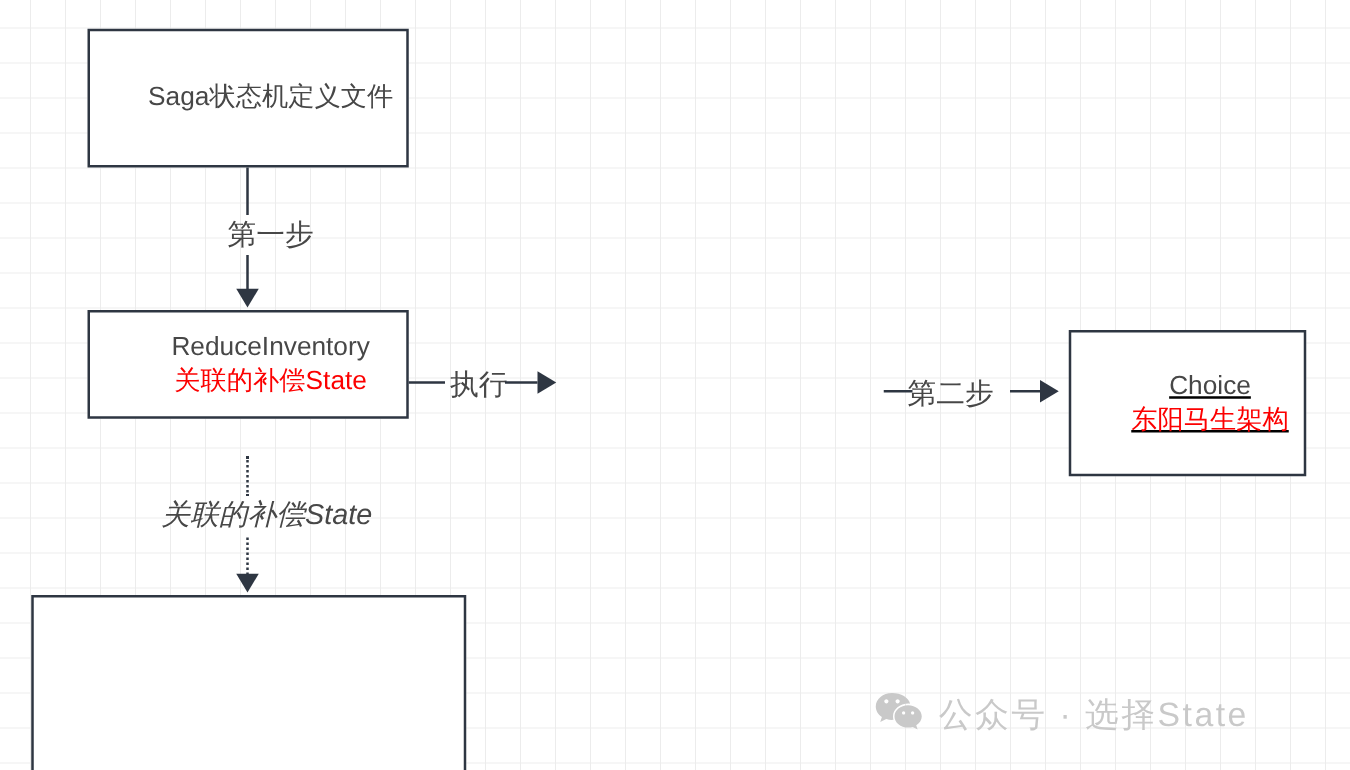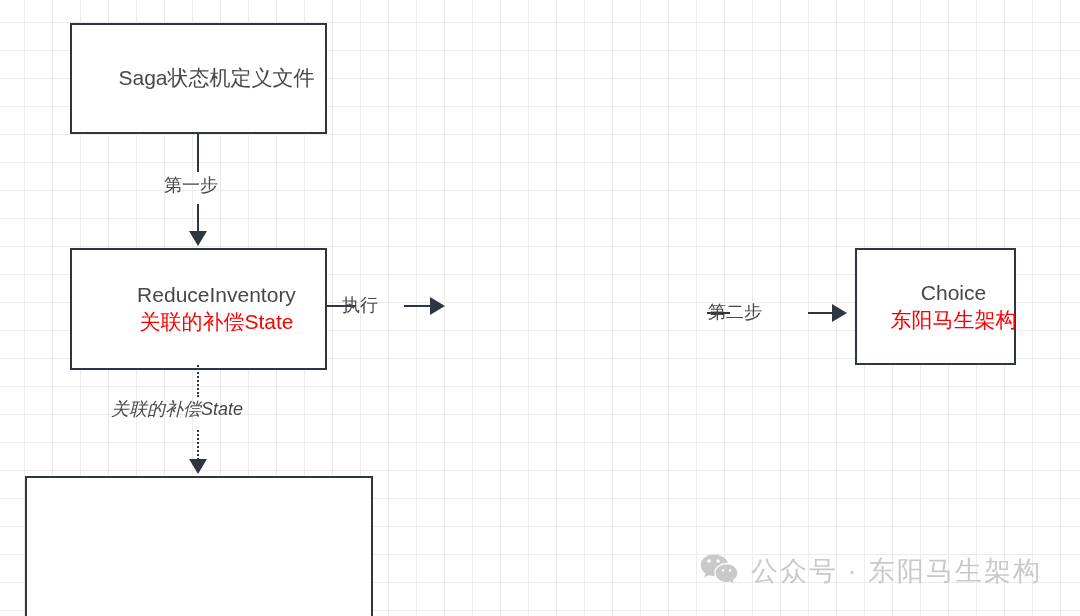--- a/index.html
+++ b/index.html
@@ -45,23 +45,23 @@
     font-size: 21px;
     white-space: nowrap;
   }
   .node .line-red {
     color: #fc0000;
     font-size: 21px;
     white-space: nowrap;
   }
 
   #node-saga      { left: 70px;  top: 23px;  width: 257px; height: 111px; }
-  #node-reduce    { left: 70px;  top: 248px; width: 257px; height: 122px; }
+  #node-reduce    { left: 70px;  top: 248px; width: 257px; height: 87px; }
   #node-action    { left: 448px; top: 248px; width: 259px; height: 117px; }
-  #node-choice    { left: 855px; top: 248px; width: 161px; height: 117px; }
+  #node-choice    { left: 855px; top: 264px; width: 190px; height: 117px; text-decoration: underline; }
   #node-compensate{ left: 25px;  top: 476px; width: 348px; height: 145px; }
   #node-compensate .line-en { font-size: 20.5px; }
 
   
   .conn { position: absolute; }
 
   .v-line {
     position: absolute;
     width: 0;
     border-left: 2.5px solid #2e3642;
@@ -87,24 +87,25 @@
     position: absolute;
     width: 0; height: 0;
     border-top: 9px solid transparent;
     border-bottom: 9px solid transparent;
     border-left: 15px solid #2e3642;
   }
 
   .edge-label {
     position: absolute;
     color: #474747;
-    font-size: 18px;
+    font-size: 23px;
     white-space: nowrap;
     background: transparent;
     line-height: 1;
+    margin-left: 18px;
   }
 
   
   #e1-seg-a  { left: 197px; top: 134px; height: 38px; }
   #e1-label  { left: 164px; top: 176px; }
   #e1-seg-b  { left: 197px; top: 204px; height: 28px; }
   #e1-arrow  { left: 189px; top: 231px; }
 
   
   #e2-seg-a  { left: 327px; top: 305px; width: 29px; }
@@ -185,16 +186,16 @@
   <div class="v-dotted conn" id="e4-seg-b"></div>
   <div class="arrow-down conn" id="e4-arrow"></div>
 
   <div id="watermark">
     <span class="wm-icon">
       <svg width="38" height="32" viewBox="0 0 38 32" xmlns="http://www.w3.org/2000/svg">
         <path d="M13.6 1.4C6.4 1.4 0.6 6.2 0.6 12.1c0 3.4 1.9 6.4 4.9 8.4L4.2 24.6l4.8-2.4c1.5 0.4 3 0.7 4.6 0.7 0.4 0 0.8 0 1.2-0.1-0.3-0.9-0.4-1.8-0.4-2.7 0-5.7 5.5-10.3 12.3-10.3 0.5 0 0.9 0 1.4 0.1C27 5.1 20.9 1.4 13.6 1.4z M9.1 9.7c-0.9 0-1.7-0.8-1.7-1.7 0-0.9 0.8-1.7 1.7-1.7 0.9 0 1.7 0.8 1.7 1.7C10.8 9 10 9.7 9.1 9.7z M18.1 9.7c-0.9 0-1.7-0.8-1.7-1.7 0-0.9 0.8-1.7 1.7-1.7 0.9 0 1.7 0.8 1.7 1.7C19.8 9 19 9.7 18.1 9.7z" fill="#c9c9c9"></path>
         <path d="M37.4 20.1c0-4.9-4.9-8.9-10.9-8.9-6.1 0-10.9 4-10.9 8.9 0 4.9 4.9 8.9 10.9 8.9 1.3 0 2.5-0.2 3.7-0.5l3.9 2-1.1-3.4C35.6 25.4 37.4 22.9 37.4 20.1z M22.9 18.6c-0.7 0-1.3-0.6-1.3-1.3 0-0.7 0.6-1.3 1.3-1.3 0.7 0 1.3 0.6 1.3 1.3C24.2 18 23.6 18.6 22.9 18.6z M30.1 18.6c-0.7 0-1.3-0.6-1.3-1.3 0-0.7 0.6-1.3 1.3-1.3 0.7 0 1.3 0.6 1.3 1.3C31.4 18 30.8 18.6 30.1 18.6z" fill="#c9c9c9"></path>
       </svg>
     </span>
-    <span class="wm-text">公众号 · 东阳马生架构</span>
+    <span class="wm-text">公众号 · 选择State</span>
   </div>
 
 </div>
 
 </body></html>

